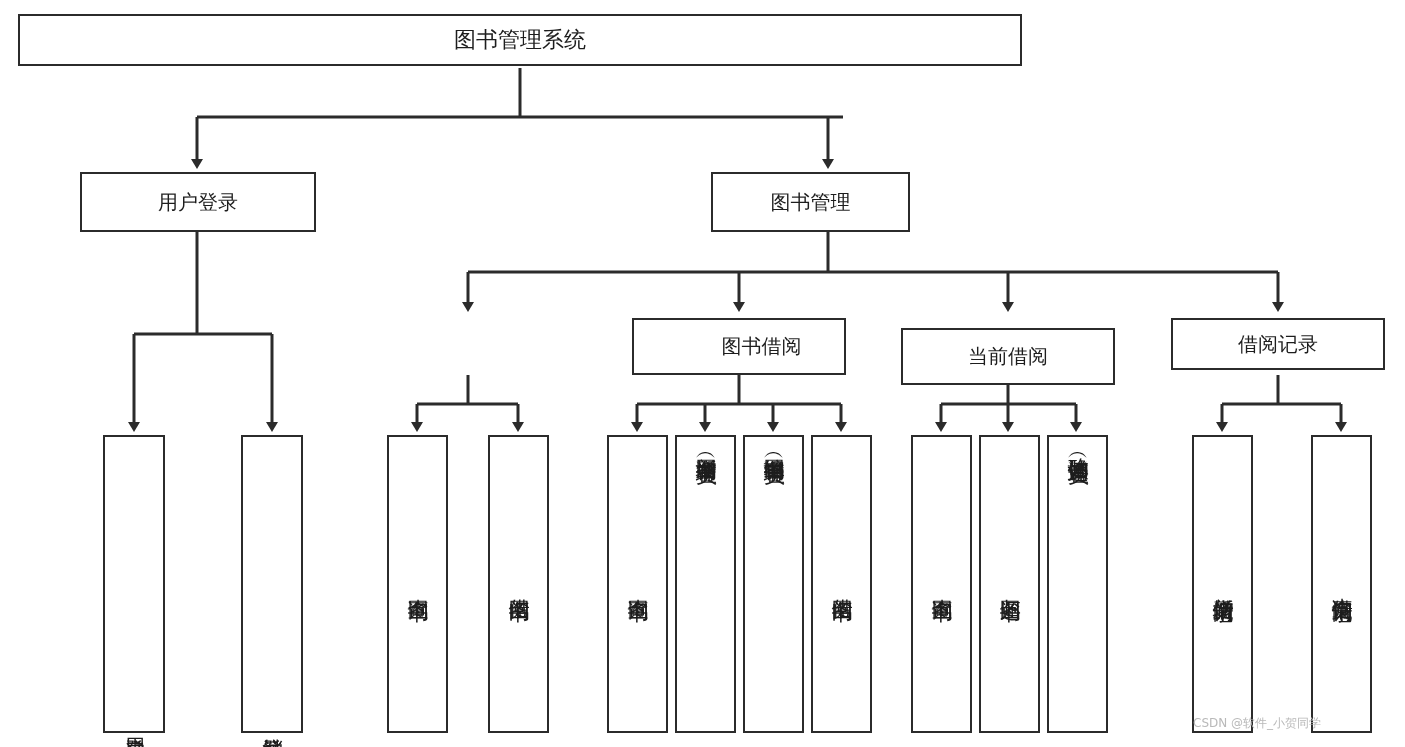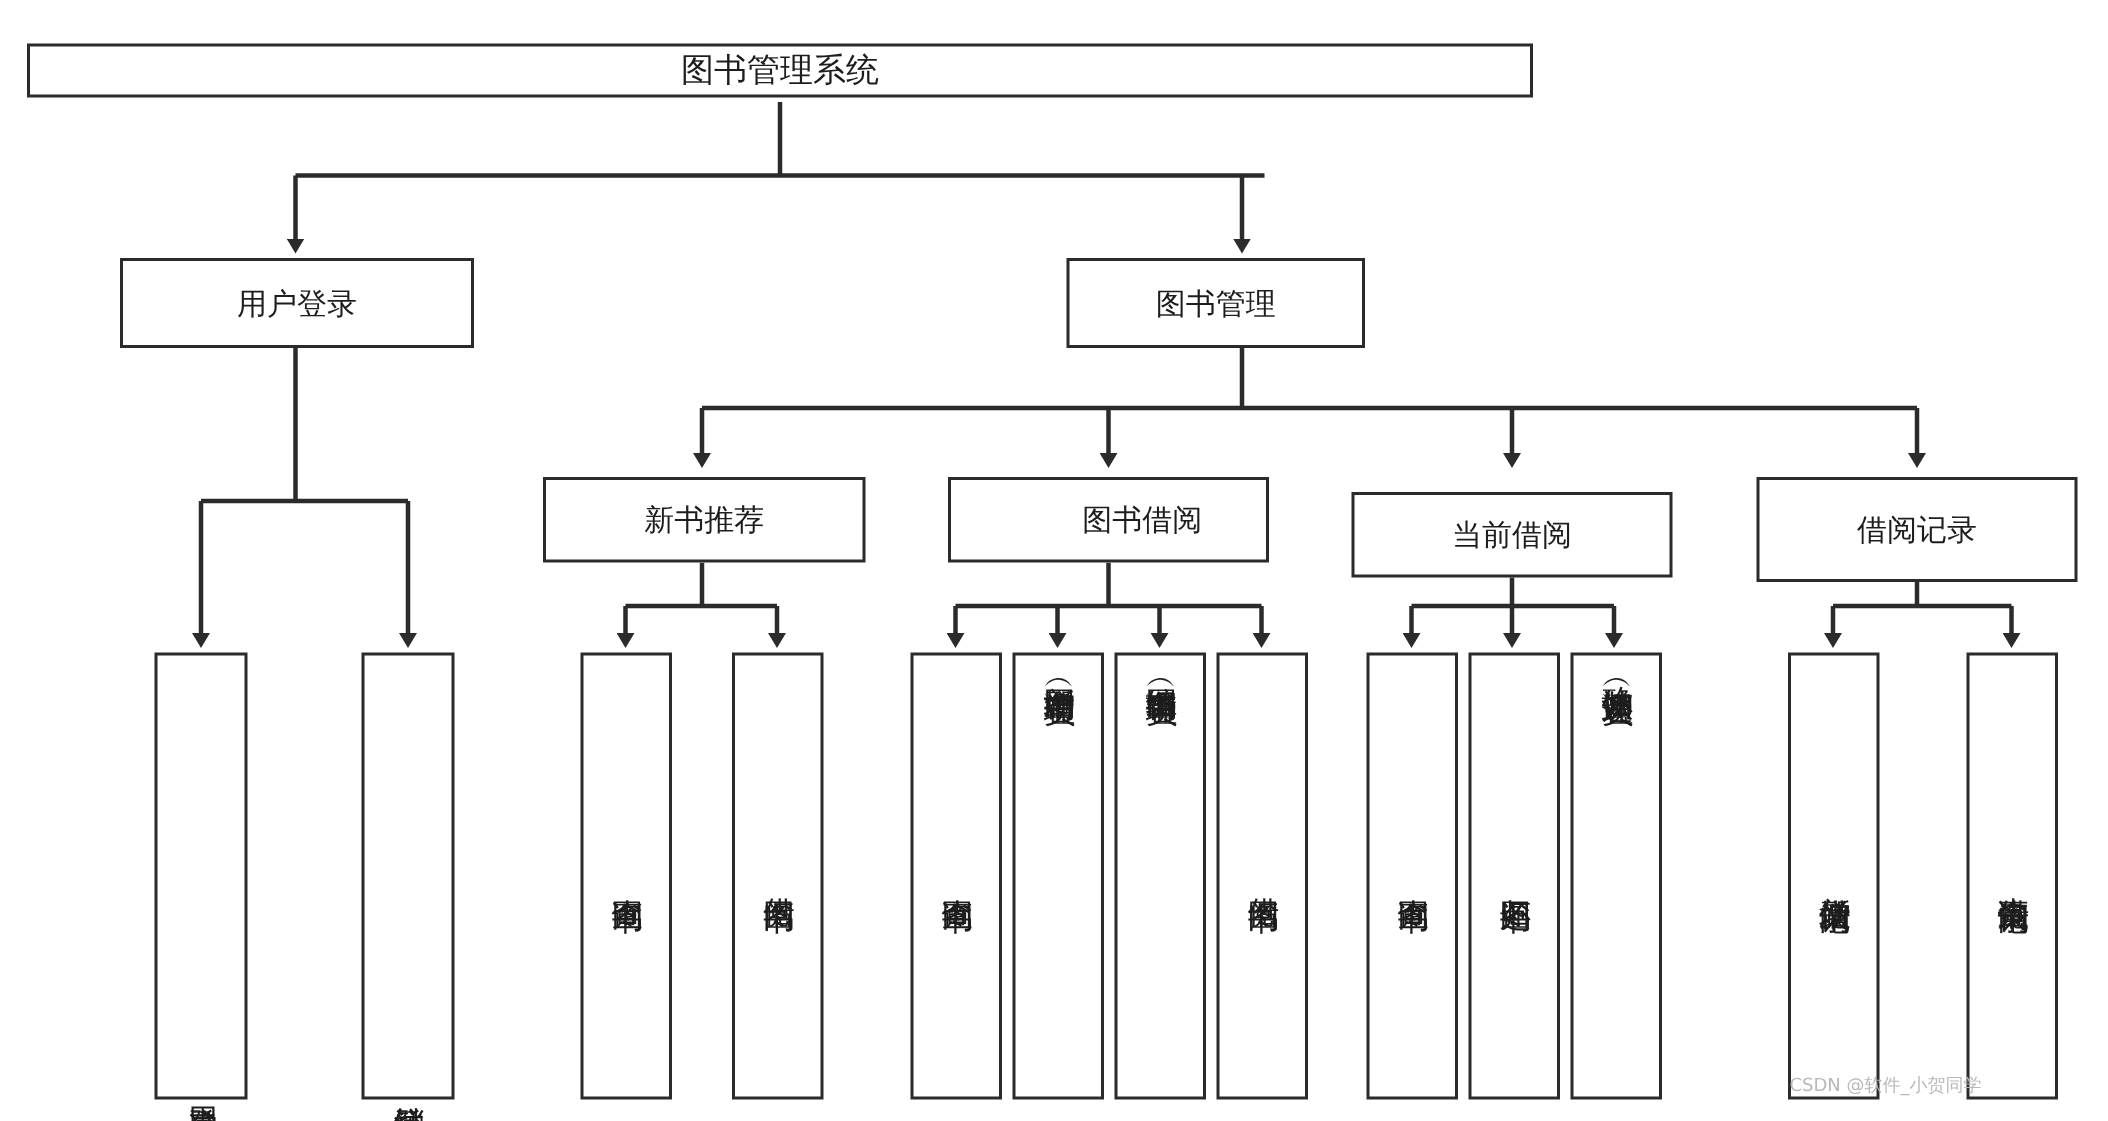--- a/index.html
+++ b/index.html
@@ -78,41 +78,38 @@
       <path d="M1008,404 L1008,423" marker-end="url(#arw)"></path>
       <path d="M1076,404 L1076,423" marker-end="url(#arw)"></path>
 
       <path d="M1278,375 L1278,404"></path>
       <path d="M1222,404 L1341,404"></path>
       <path d="M1222,404 L1222,423" marker-end="url(#arw)"></path>
       <path d="M1341,404 L1341,423" marker-end="url(#arw)"></path>
     </g>
   </svg>
 
-  <div class="node root" style="left:18px;top:29px;width:1004px;height:36px;">
+  <div class="node root" style="left:18px;top:14px;width:1004px;height:52px;">
     <span>图书管理系统</span>
   </div>
 
   <div class="node lvl2" style="left:80px;top:172px;width:236px;height:60px;">
     <span>用户登录</span>
   </div>
   <div class="node lvl2" style="left:711px;top:172px;width:199px;height:60px;">
     <span>图书管理</span>
   </div>
 
-  <div class="node lvl3" style="left:362px;top:318px;width:215px;height:57px;">
-    <span>新书推荐</span>
-  </div>
   <div class="node lvl3" style="left:632px;top:318px;width:214px;height:57px;padding-left:45px;">
     <span>图书借阅</span>
   </div>
   <div class="node lvl3" style="left:901px;top:318px;width:214px;height:57px;margin-top:10px;">
     <span>当前借阅</span>
   </div>
-  <div class="node lvl3" style="left:1171px;top:318px;width:214px;height:70px;">
+  <div class="node lvl3" style="left:1171px;top:318px;width:214px;height:52px;">
     <span>借阅记录</span>
   </div>
 
   <div class="leaf align-end" style="left:103px;top:435px;width:62px;height:298px;">
     <span class="vtext">用户登录</span>
   </div>
   <div class="leaf align-end" style="left:241px;top:435px;width:62px;height:298px;">
     <span class="vtext">注销登录</span>
   </div>
 

